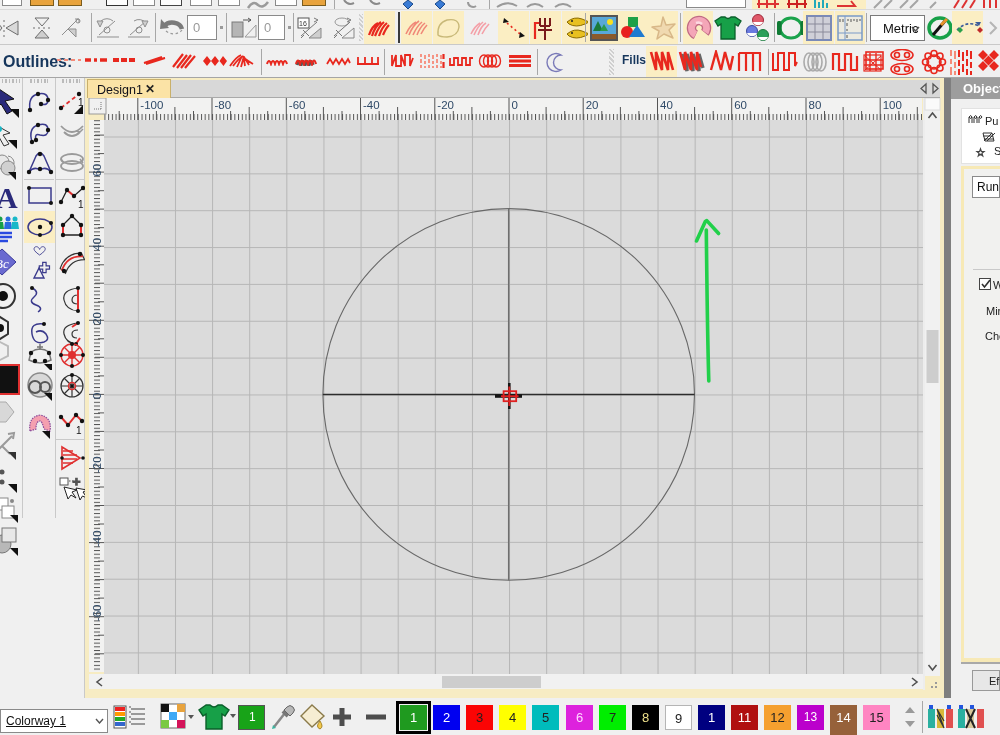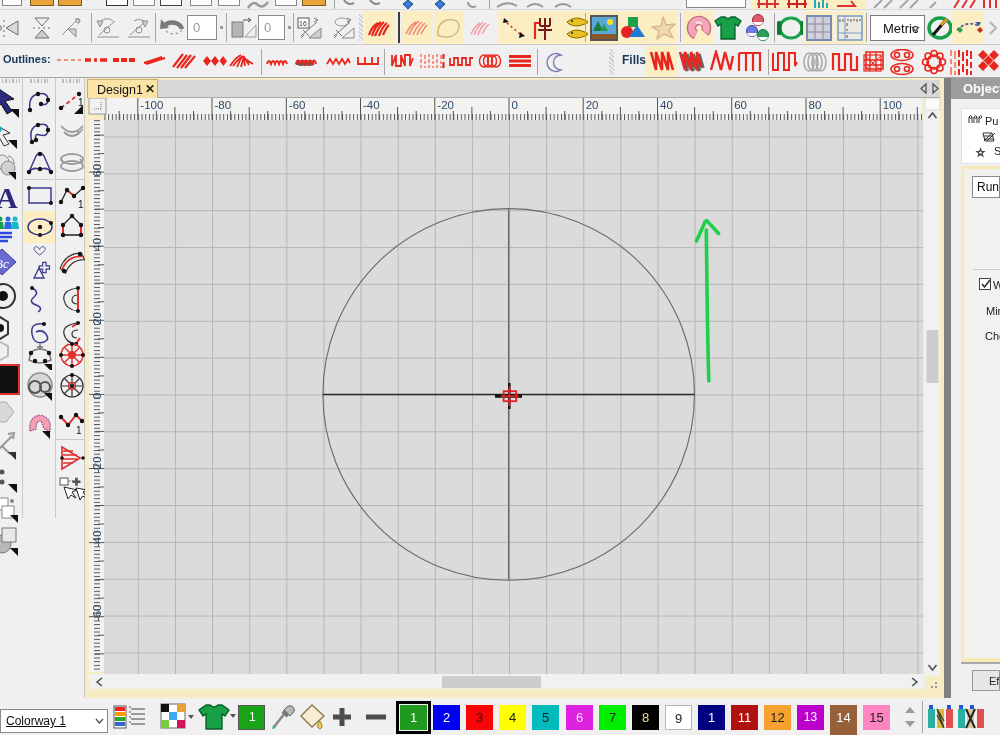--- a/index.html
+++ b/index.html
@@ -233,21 +233,21 @@
         <path d="M26 8 l-4 -4 l6 0 z" fill="#3a5a9a"></path>
         <path d="M4 12 l3 -3 l3 3 l-3 3 z" fill="#2aa04a"></path>
         <path d="M24 12 l3 -3 l3 3 l-3 3 z" fill="#c02a2a"></path>
       </svg>
       <svg class="abs" style="left:988px;top:6px;" width="12" height="24" viewBox="0 0 12 24">
         <path d="M2 6 l6 6 l-6 6" stroke="#b5b5b5" stroke-width="2" fill="none"></path>
       </svg>
     </div>
 
 <div class="abs" id="row3" style="left:0;top:44px;width:1000px;height:34px;background:#f0f0f0;border-top:1px solid #c9c9c9;border-bottom:1px solid #a5a5a5;overflow:hidden;">
-      <span class="abs" style="left:3px;top:8px;font-size:11px;font-weight:bold;color:#16365c;">Outlines:</span>
+      <span class="abs" style="left:3px;top:8px;font-size:16px;font-weight:bold;color:#16365c;">Outlines:</span>
       <svg class="abs" style="left:56px;top:12px;" width="26" height="6" viewBox="0 0 26 6">
         <path d="M1 3 h4 M8 3 h4 M15 3 h4 M22 3 h3" stroke="#f58a78" stroke-width="2"></path>
       </svg>
       <svg class="abs" style="left:84px;top:12px;" width="27" height="6" viewBox="0 0 27 6">
         <path d="M1 3 h6 M10 3 h3 M16 3 h7" stroke="#e8281e" stroke-width="3.4"></path>
       </svg>
       <svg class="abs" style="left:112px;top:12px;" width="26" height="6" viewBox="0 0 26 6">
         <path d="M1 3 h6 M9 3 h6 M17 3 h6" stroke="#e8281e" stroke-width="4.2"></path>
       </svg>
       <svg class="abs" style="left:142px;top:9px;" width="27" height="13" viewBox="0 0 27 13">
@@ -618,21 +618,21 @@
       <svg class="abs" style="left:0px;top:448px;" width="22" height="30" viewBox="0 0 22 30">
         <circle cx="2" cy="18" r="9" fill="#b8b8b8" stroke="#777"></circle>
         <rect x="2" y="2" width="14" height="14" fill="#e8e8e8" stroke="#777"></rect>
         <path d="M10 22 l8 8 l0 -8 z" fill="#111"></path>
       </svg>
     </div>
 
 <div class="abs" id="canvaswin" style="left:85px;top:78px;width:859px;height:620px;background:#f7ecc3;">
 
   <div class="abs" style="left:4px;top:2px;width:851px;height:18px;background:#d8d8d8;border-bottom:1px solid #a9a9a9;"></div>
-  <div class="abs" style="left:2px;top:1px;width:71px;height:19px;background:#fbe3a6;border:1px solid #c9b06a;border-bottom:none;font-size:12.5px;color:#10101a;">
+  <div class="abs" style="left:2px;top:1px;width:84px;height:19px;background:#fbe3a6;border:1px solid #c9b06a;border-bottom:none;font-size:12.5px;color:#10101a;">
     <span style="position:absolute;left:9px;top:3px;">Design1</span>
     <span style="position:absolute;left:57px;top:2px;font-size:12px;color:#222;font-weight:bold;">✕</span>
   </div>
   <svg class="abs" style="left:833px;top:4px;" width="24" height="13" viewBox="0 0 24 13">
     <path d="M8 2 L3 6.5 L8 11 Z" fill="none" stroke="#555" stroke-width="1.3"></path>
     <path d="M15 2 L20 6.5 L15 11 Z" fill="none" stroke="#555" stroke-width="1.3"></path>
   </svg>
 
   <svg class="abs" style="left:0;top:20px;" width="859" height="594" viewBox="0 0 859 594">
     <defs>

